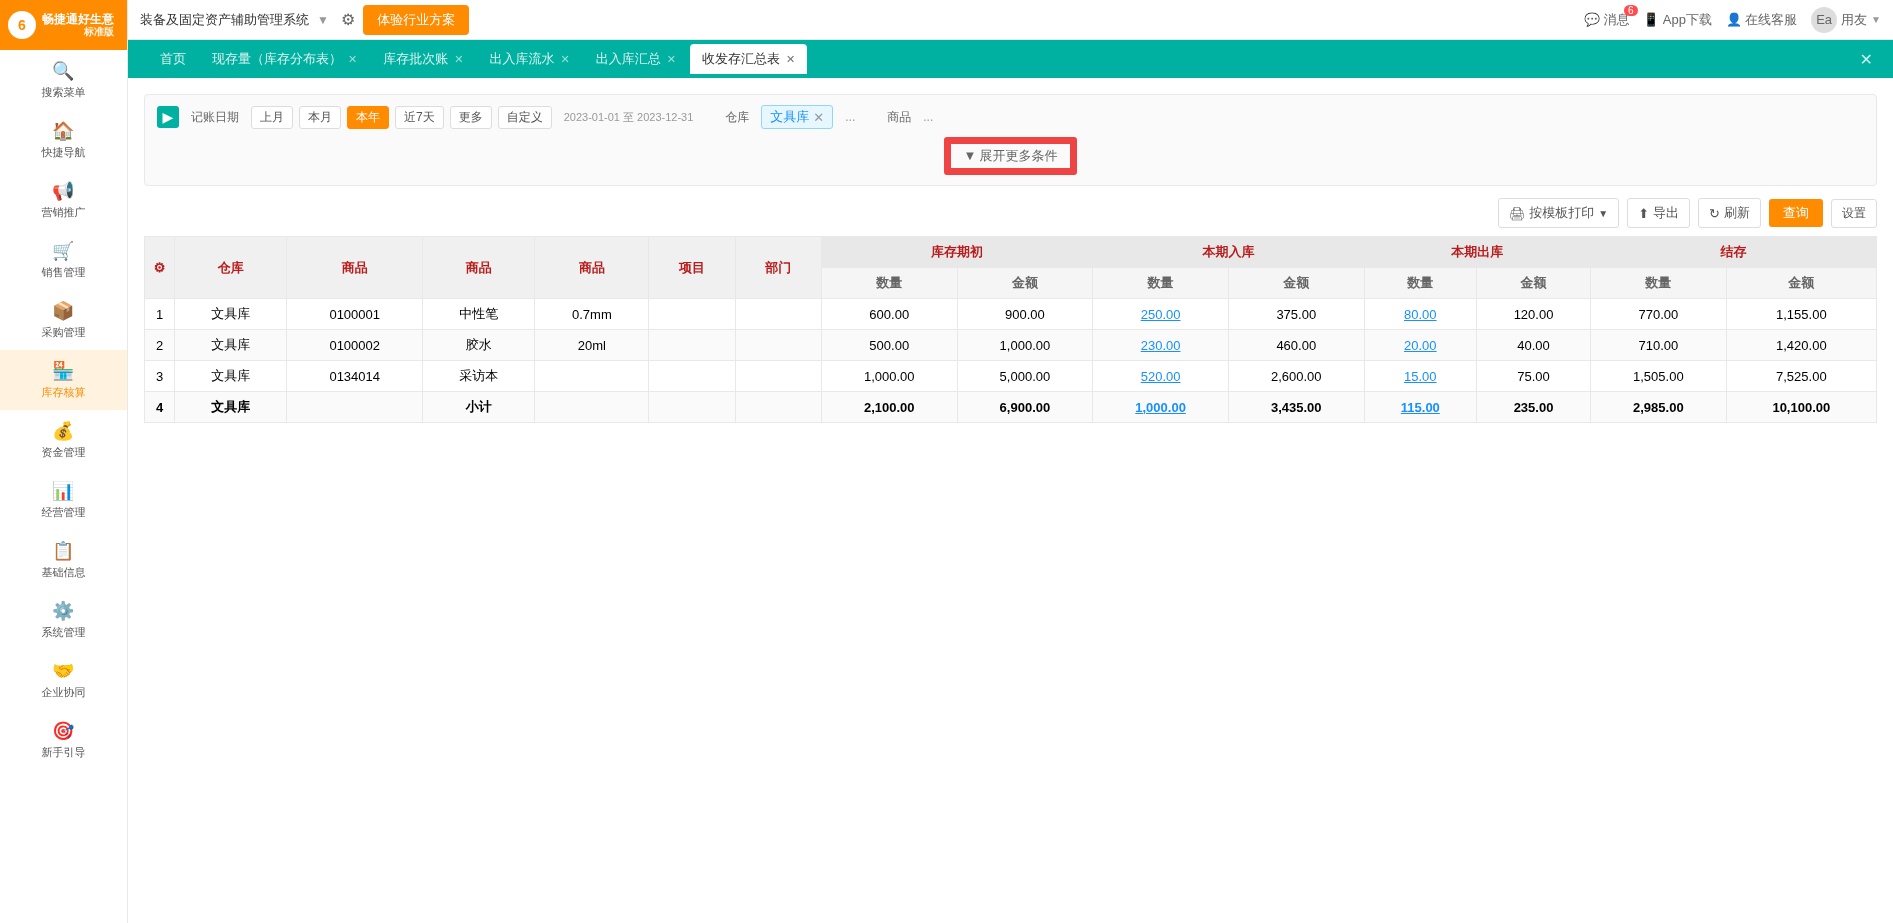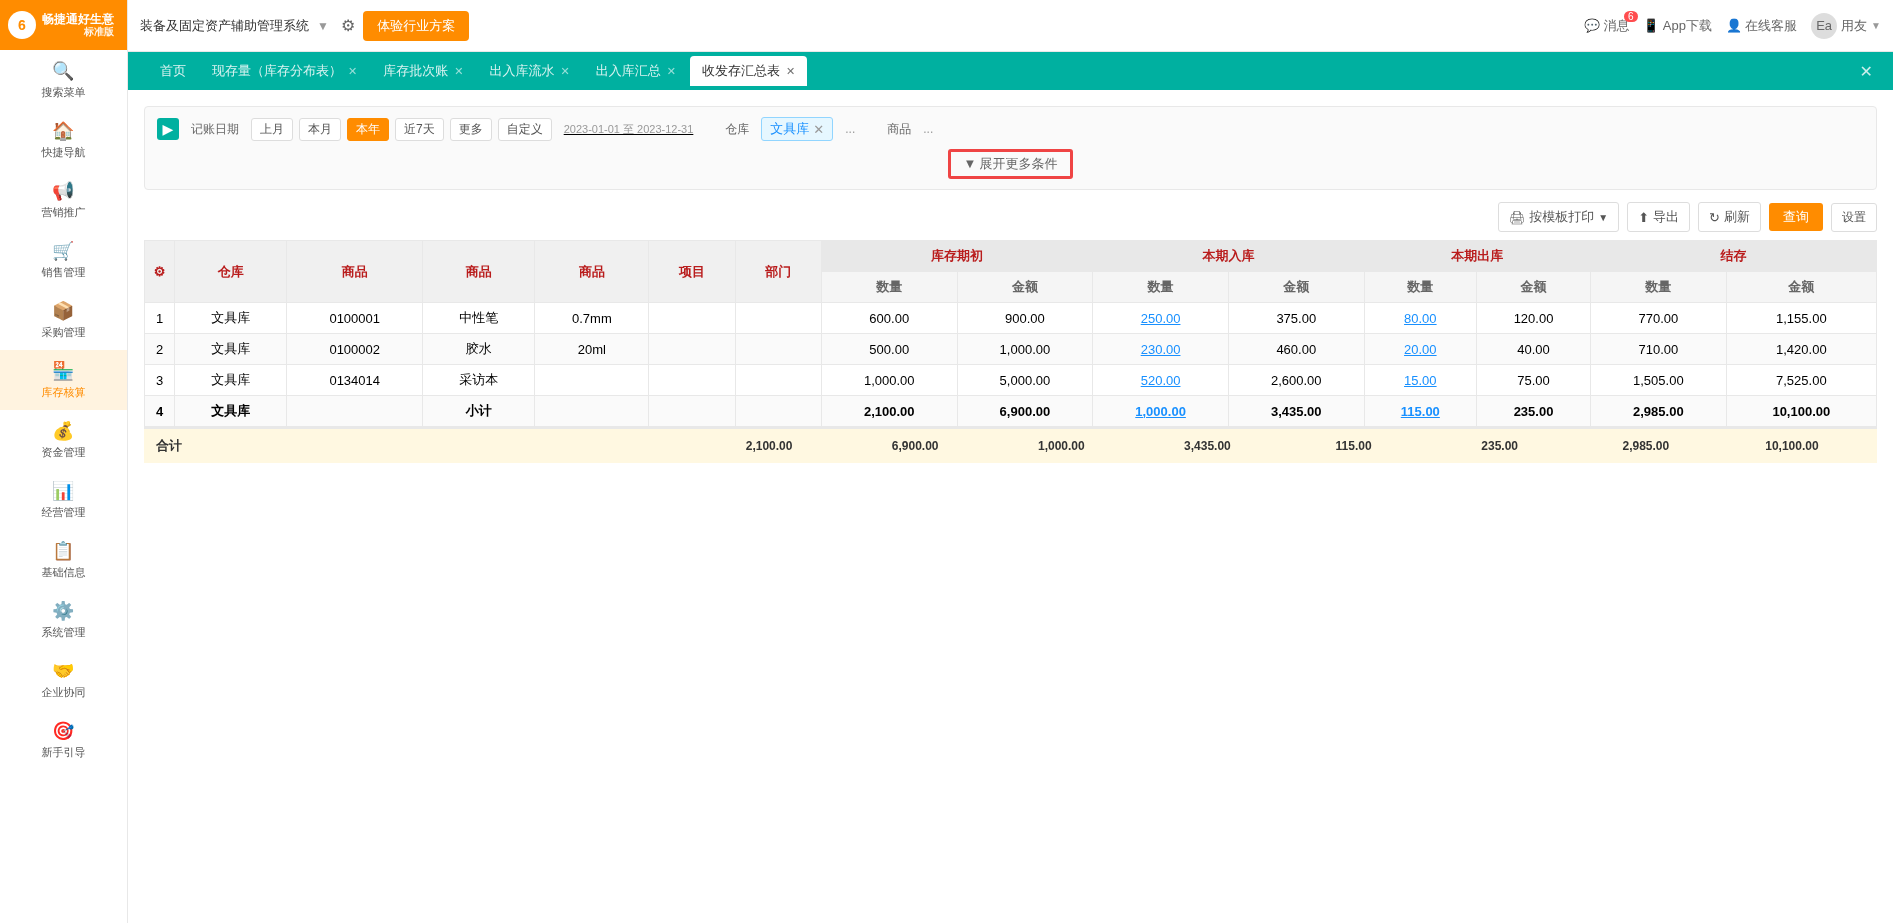--- a/index.html
+++ b/index.html
@@ -15,21 +15,21 @@
     .sidebar-logo-text .t2 { font-size: 10px; opacity: 0.9; text-align: right; }
     .sidebar-item { display: flex; flex-direction: column; align-items: center; padding: 10px 4px; cursor: pointer; color: #555; gap: 3px; }
     .sidebar-item.active { background: #fff3e0; color: #ff8c00; }
     .sidebar-item .si-icon { font-size: 18px; }
     .sidebar-item .si-label { font-size: 11px; }
 
     
     .main { flex: 1; display: flex; flex-direction: column; overflow: hidden; }
 
     
-    .topbar { height: 52px; background: #fff; display: flex; align-items: center; padding: 0 12px; border-bottom: 1px solid #e8e8e8; gap: 8px; }
+    .topbar { height: 40px; background: #fff; display: flex; align-items: center; padding: 0 12px; border-bottom: 1px solid #e8e8e8; gap: 8px; }
     .topbar-btn-trial { background: #ff8c00; color: #fff; border: none; border-radius: 4px; padding: 6px 14px; cursor: pointer; font-size: 13px; }
     .topbar-actions { display: flex; align-items: center; gap: 14px; margin-left: auto; color: #666; }
     .topbar-action { display: flex; align-items: center; gap: 3px; cursor: pointer; font-size: 12px; position: relative; }
     .topbar-badge { background: #ff4d4f; color: #fff; font-size: 10px; border-radius: 8px; padding: 0 4px; position: absolute; top: -6px; right: -8px; }
     .topbar-user { display: flex; align-items: center; gap: 4px; cursor: pointer; }
     .topbar-avatar { width: 26px; height: 26px; background: #ddd; border-radius: 50%; display: flex; align-items: center; justify-content: center; font-size: 12px; color: #666; }
 
     
     .tabbar { background: #00b0a0; display: flex; align-items: center; padding: 0 20px; gap: 2px; height: 38px; }
     .tab { display: flex; align-items: center; gap: 6px; padding: 6px 12px; cursor: pointer; color: rgba(255,255,255,0.85); font-size: 13px; border-radius: 4px 4px 0 0; white-space: nowrap; }
@@ -49,21 +49,21 @@
     .filter-expand-btn { background: #00b0a0; color: #fff; border: none; width: 22px; height: 22px; border-radius: 3px; cursor: pointer; display: flex; align-items: center; justify-content: center; font-size: 14px; flex-shrink: 0; }
     .filter-label { color: #666; font-size: 12px; }
     .filter-date-options { display: flex; gap: 6px; align-items: center; }
     .filter-date-btn { padding: 2px 8px; border: 1px solid #ddd; border-radius: 3px; cursor: pointer; font-size: 12px; color: #555; background: #fff; }
     .filter-date-btn.active { background: #ff8c00; color: #fff; border-color: #ff8c00; }
     .filter-date-range { font-size: 11px; color: #999; }
     .warehouse-tag { background: #e6f7ff; border: 1px solid #91d5ff; border-radius: 3px; padding: 2px 8px; font-size: 12px; color: #1890ff; display: flex; align-items: center; gap: 4px; }
     .warehouse-tag-close { cursor: pointer; color: #999; }
     .filter-more { color: #999; font-size: 12px; cursor: pointer; }
     .expand-more-row { text-align: center; margin-top: 8px; }
-    .expand-more-btn { background: none; border: 3px solid #ef4444; border-radius: 3px; padding: 3px 12px; cursor: pointer; font-size: 12px; color: #666; }
+    .expand-more-btn { background: none; border: 7px solid #ef4444; border-radius: 3px; padding: 3px 12px; cursor: pointer; font-size: 12px; color: #666; }
     .toolbar-btn { display: flex; align-items: center; gap: 4px; padding: 5px 10px; border: 1px solid #ddd; border-radius: 3px; cursor: pointer; font-size: 12px; color: #555; background: #fff; }
     .query-btn { background: #ff8c00; color: #fff; border: none; border-radius: 3px; padding: 5px 14px; cursor: pointer; font-size: 13px; }
     .settings-btn { background: #fff; border: 1px solid #ddd; border-radius: 3px; padding: 5px 10px; cursor: pointer; font-size: 12px; color: #555; }
 
     
     .data-table { width: 100%; border-collapse: collapse; font-size: 12px; }
     .data-table th, .data-table td { border: 1px solid #e8e8e8; padding: 6px 8px; text-align: center; white-space: nowrap; }
     .data-table thead tr:first-child th { background: #f0f0f0; font-weight: bold; color: #b91c1c; }
     .data-table thead tr:nth-child(2) th { background: #f5f5f5; color: #666; }
     .data-table tbody tr:nth-child(even) { background: #fafafa; }
@@ -211,21 +211,21 @@
         <button class="filter-expand-btn">▶</button>
         <span class="filter-label">记账日期</span>
         <div class="filter-date-options">
           <button class="filter-date-btn">上月</button>
           <button class="filter-date-btn">本月</button>
           <button class="filter-date-btn active">本年</button>
           <button class="filter-date-btn">近7天</button>
           <button class="filter-date-btn">更多</button>
           <button class="filter-date-btn">自定义</button>
         </div>
-        <div style="display:flex;flex-direction:column;gap:0;text-decoration:underline;">
+        <div style="display:flex;flex-direction:column;gap:0;">
           <span class="filter-date-range">2023-01-01 至 2023-12-31</span>
         </div>
         <span class="filter-label" style="margin-left:20px;">仓库</span>
         <div class="warehouse-tag">
           <span>文具库</span>
           <span class="warehouse-tag-close">✕</span>
         </div>
         <span class="filter-more">...</span>
         <span class="filter-label" style="margin-left:20px;">商品</span>
         <span class="filter-more">...</span>
@@ -347,28 +347,15 @@
             <td class="link-val" style="text-decoration: underline; color: rgb(24, 144, 255); cursor: pointer;">1,000.00</td>
             <td>3,435.00</td>
             <td class="link-val" style="text-decoration: underline; color: rgb(24, 144, 255); cursor: pointer;">115.00</td>
             <td>235.00</td>
             <td>2,985.00</td>
             <td>10,100.00</td>
           </tr>
         </tbody>
     </table>
 
-    <div class="table-footer">
-      <span class="footer-label" style="width:520px;display:inline-block;">合计</span>
-      <div class="footer-values">
-        <span class="footer-cell">2,100.00</span>
-        <span class="footer-cell">6,900.00</span>
-        <span class="footer-cell">1,000.00</span>
-        <span class="footer-cell">3,435.00</span>
-        <span class="footer-cell">115.00</span>
-        <span class="footer-cell">235.00</span>
-        <span class="footer-cell">2,985.00</span>
-        <span class="footer-cell">10,100.00</span>
-      </div>
-    </div>
 
   </div>
 </div>
 
 </body></html>

